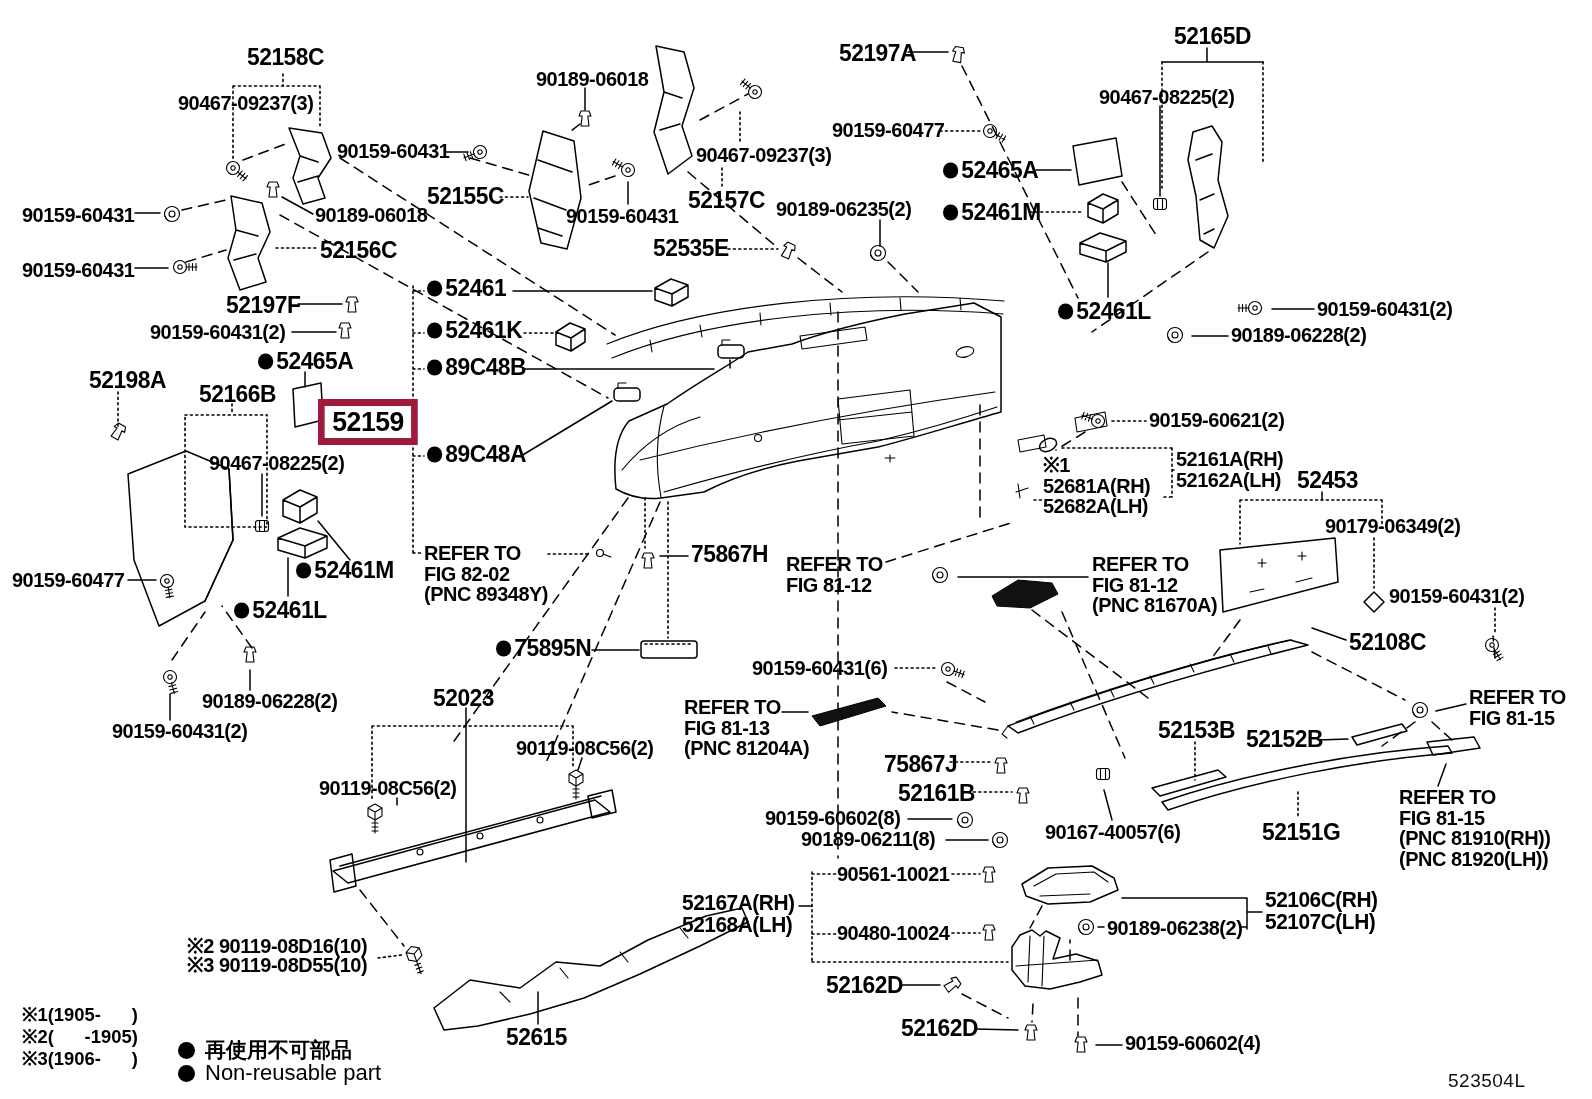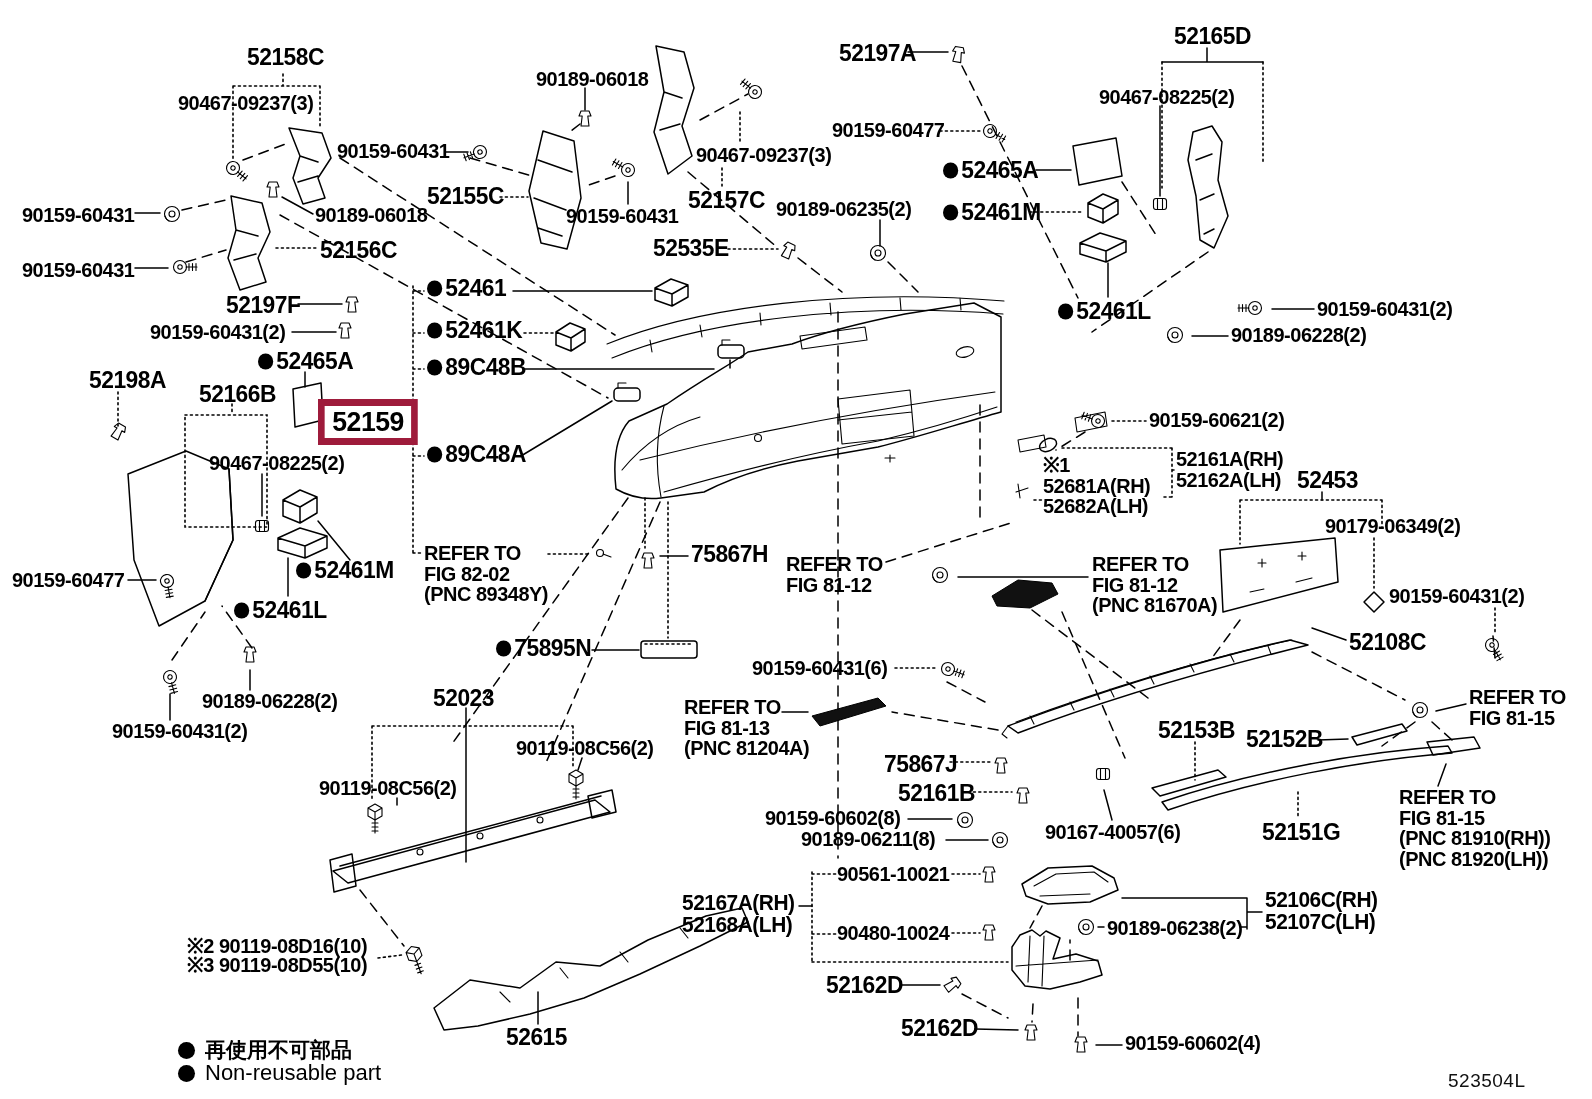--- a/index.html
+++ b/index.html
@@ -402,20 +402,25 @@
 52107C(LH)</span></div>
       <div class="label" style="left: 1107px; top: 918px; font-size: 21px;"><span>90189-06238(2)</span></div>
       <div class="label" style="left: 187px; top: 936px; font-size: 21px;"><span>※2 90119-08D16(10)</span></div>
       <div class="label" style="left: 187px; top: 955px; font-size: 21px;"><span>※3 90119-08D55(10)</span></div>
       <div class="label" style="left: 826px; top: 973px; font-size: 24px;"><span>52162D</span></div>
       <div class="label" style="left: 901px; top: 1016px; font-size: 24px;"><span>52162D</span></div>
       <div class="label" style="left: 1125px; top: 1033px; font-size: 21px;"><span>90159-60602(4)</span></div>
       <div class="label" style="left: 506px; top: 1025px; font-size: 24px;"><span>52615</span></div>
     </div>
 
+  <div id="legend">
+    <div class="note">※1(1905-      )</div>
+    <div class="note">※2(      -1905)</div>
+    <div class="note">※3(1906-      )</div>
+  </div>
   <div class="legrow" id="legend-jp">
     <span class="bullet"></span>
     <span>再使用不可部品</span>
   </div>
   <div class="legrow" id="legend-en">
     <span class="bullet"></span>
     <span>Non-reusable part</span>
   </div>
 
   <div id="diagram-code">523504L</div>

